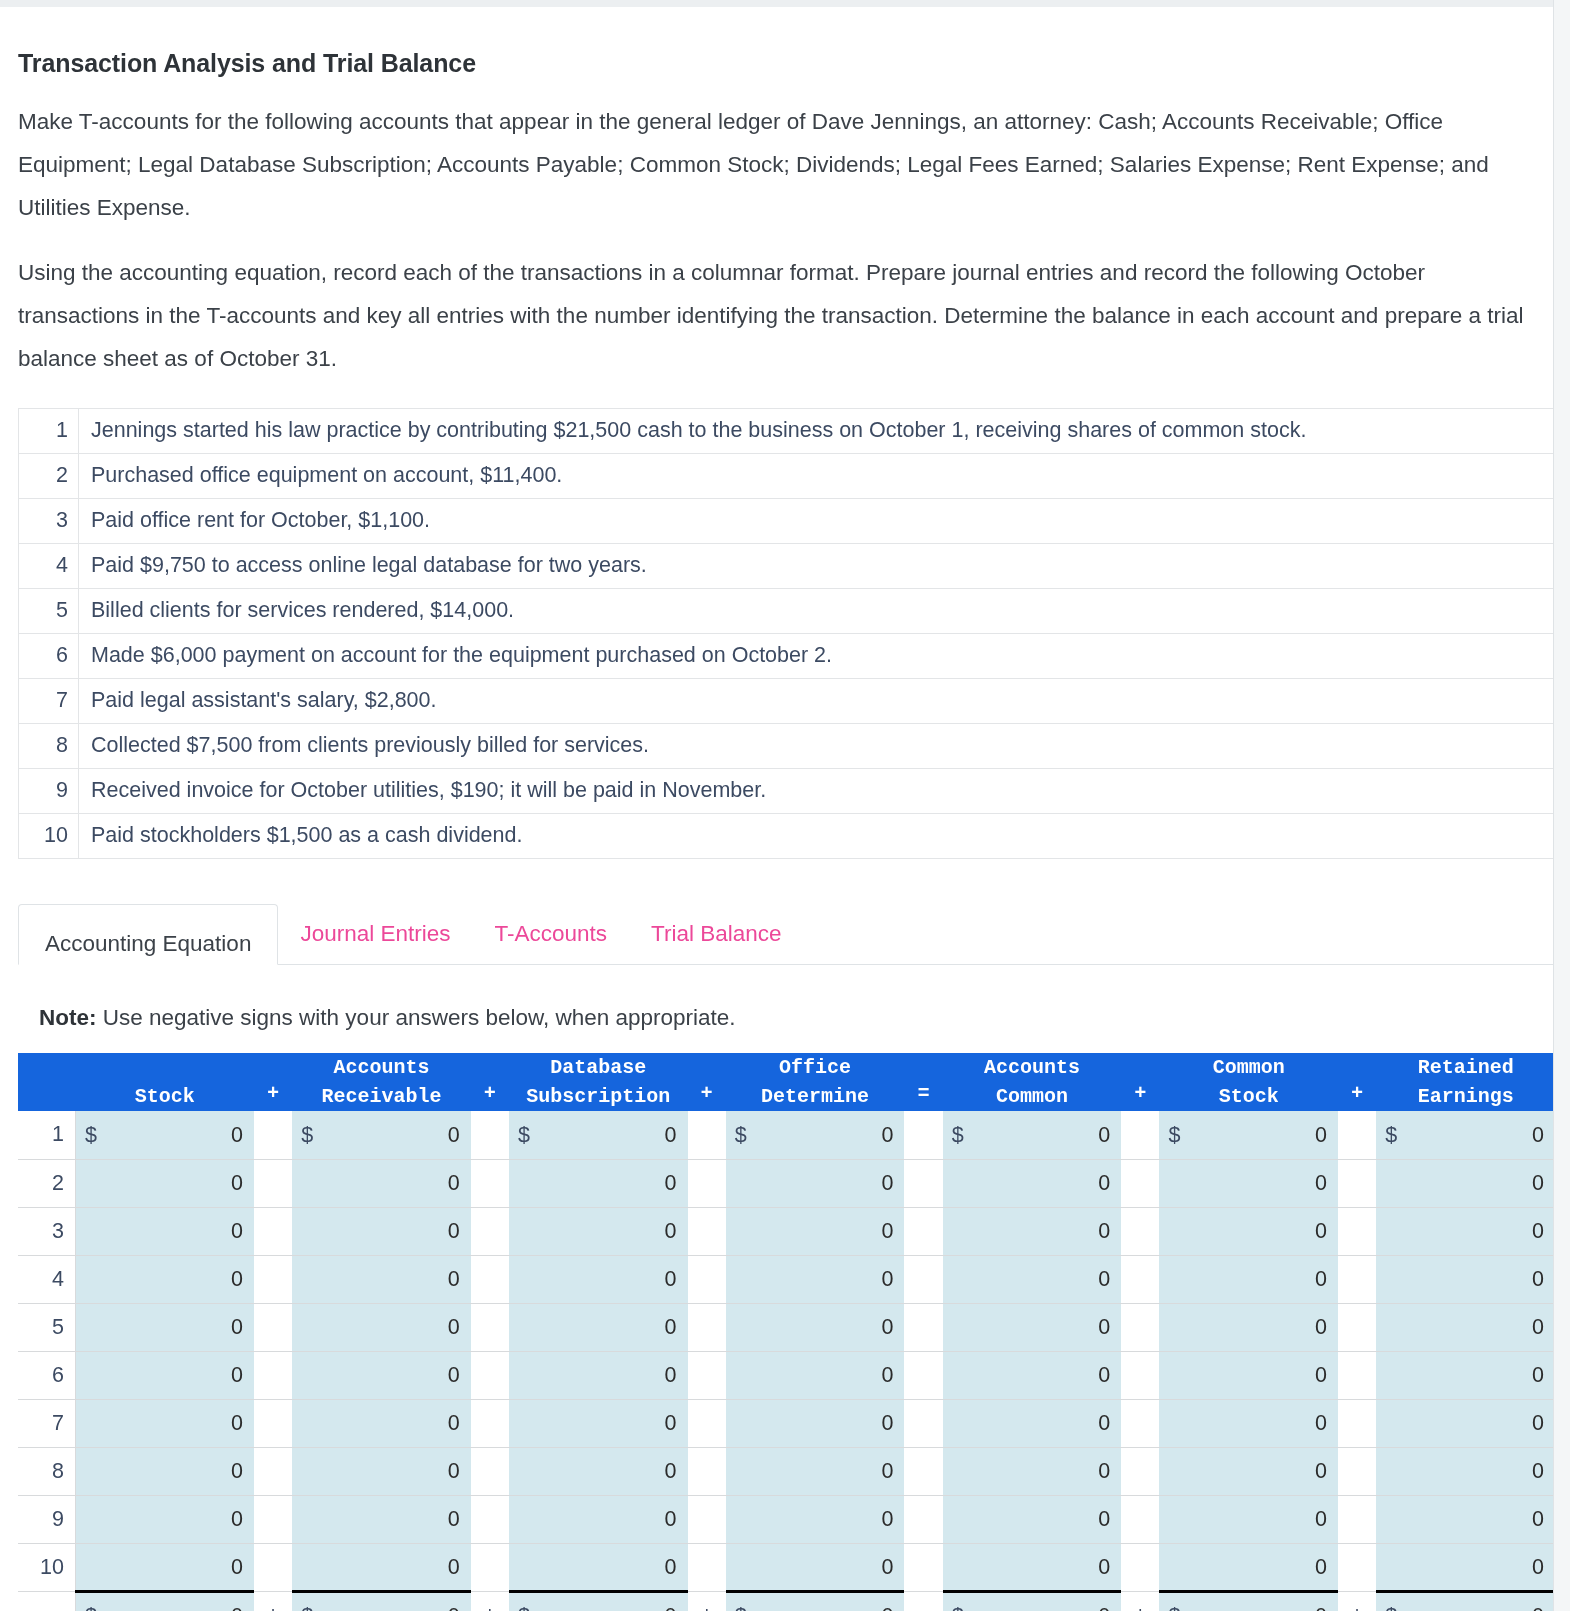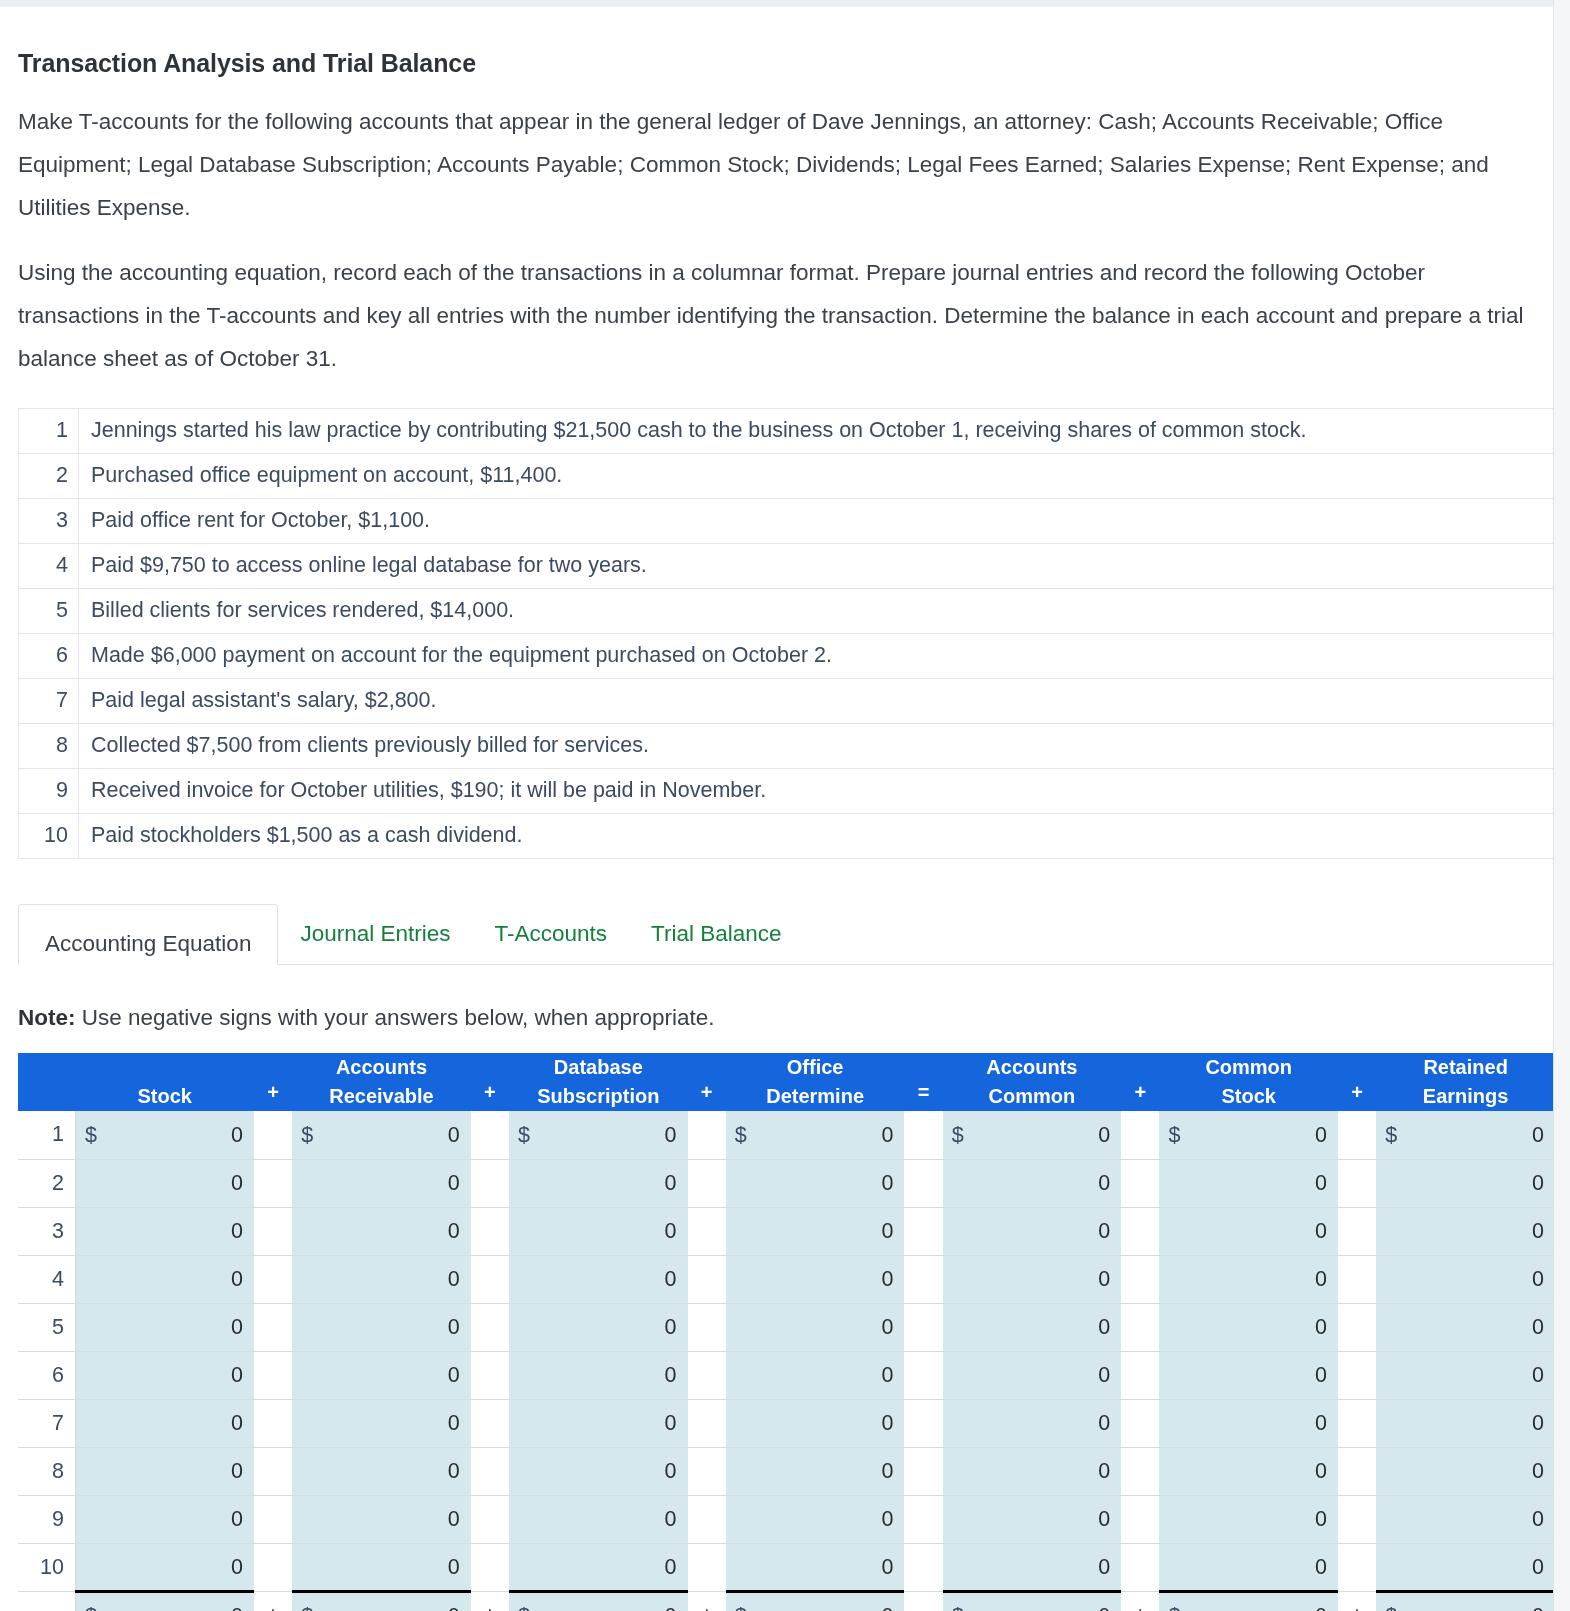--- a/index.html
+++ b/index.html
@@ -88,40 +88,41 @@
   .tabs {
     margin-top: 44px;
     display: flex;
     align-items: flex-end;
     border-bottom: 1px solid #dfe3e6;
     width: 1537px;
     height: 62px;
   }
   .tab {
     font-size: 22.5px;
-    color: #15803d;
+    color: #ec4899;
     padding: 0 22px;
     line-height: 61px;
     height: 61px;
     cursor: pointer;
     white-space: nowrap;
   }
   .tab.active {
     color: #3b4148;
     background: #ffffff;
     border: 1px solid #dfe3e6;
     border-bottom: 1px solid #ffffff;
     border-radius: 4px 4px 0 0;
     margin-bottom: -1px;
     padding: 8px 26px;
   }
   .note {
     font-size: 22.5px;
     color: #3b4148;
     margin-top: 40px;
+    margin-left: 21px;
   }
   .note b { font-weight: bold; color: #2e3338; }
 
   
   .eq-wrap { margin-top: 22px; width: 1537px; }
   table.eq {
     border-collapse: collapse;
     table-layout: fixed;
     width: 1537px;
   }
@@ -129,21 +130,21 @@
     background: #1565dd;
     color: #ffffff;
     font-size: 20px;
     font-weight: bold;
     text-align: center;
     padding: 0;
     line-height: 29px;
     height: 58px;
     vertical-align: middle;
   }
-  table.eq th.hd .l1, table.eq th.hd .l2 { display: block; }
+  table.eq th.hd .l1, table.eq th.hd .l2 { display: block; font-family: Liberation Mono, monospace; }
   table.eq th.hd.blank { background: #1565dd; }
   table.eq th.op {
     background: #1565dd;
     color: #ffffff;
     font-size: 20px;
     font-weight: bold;
     text-align: center;
     vertical-align: bottom;
     padding-bottom: 7px;
   }

